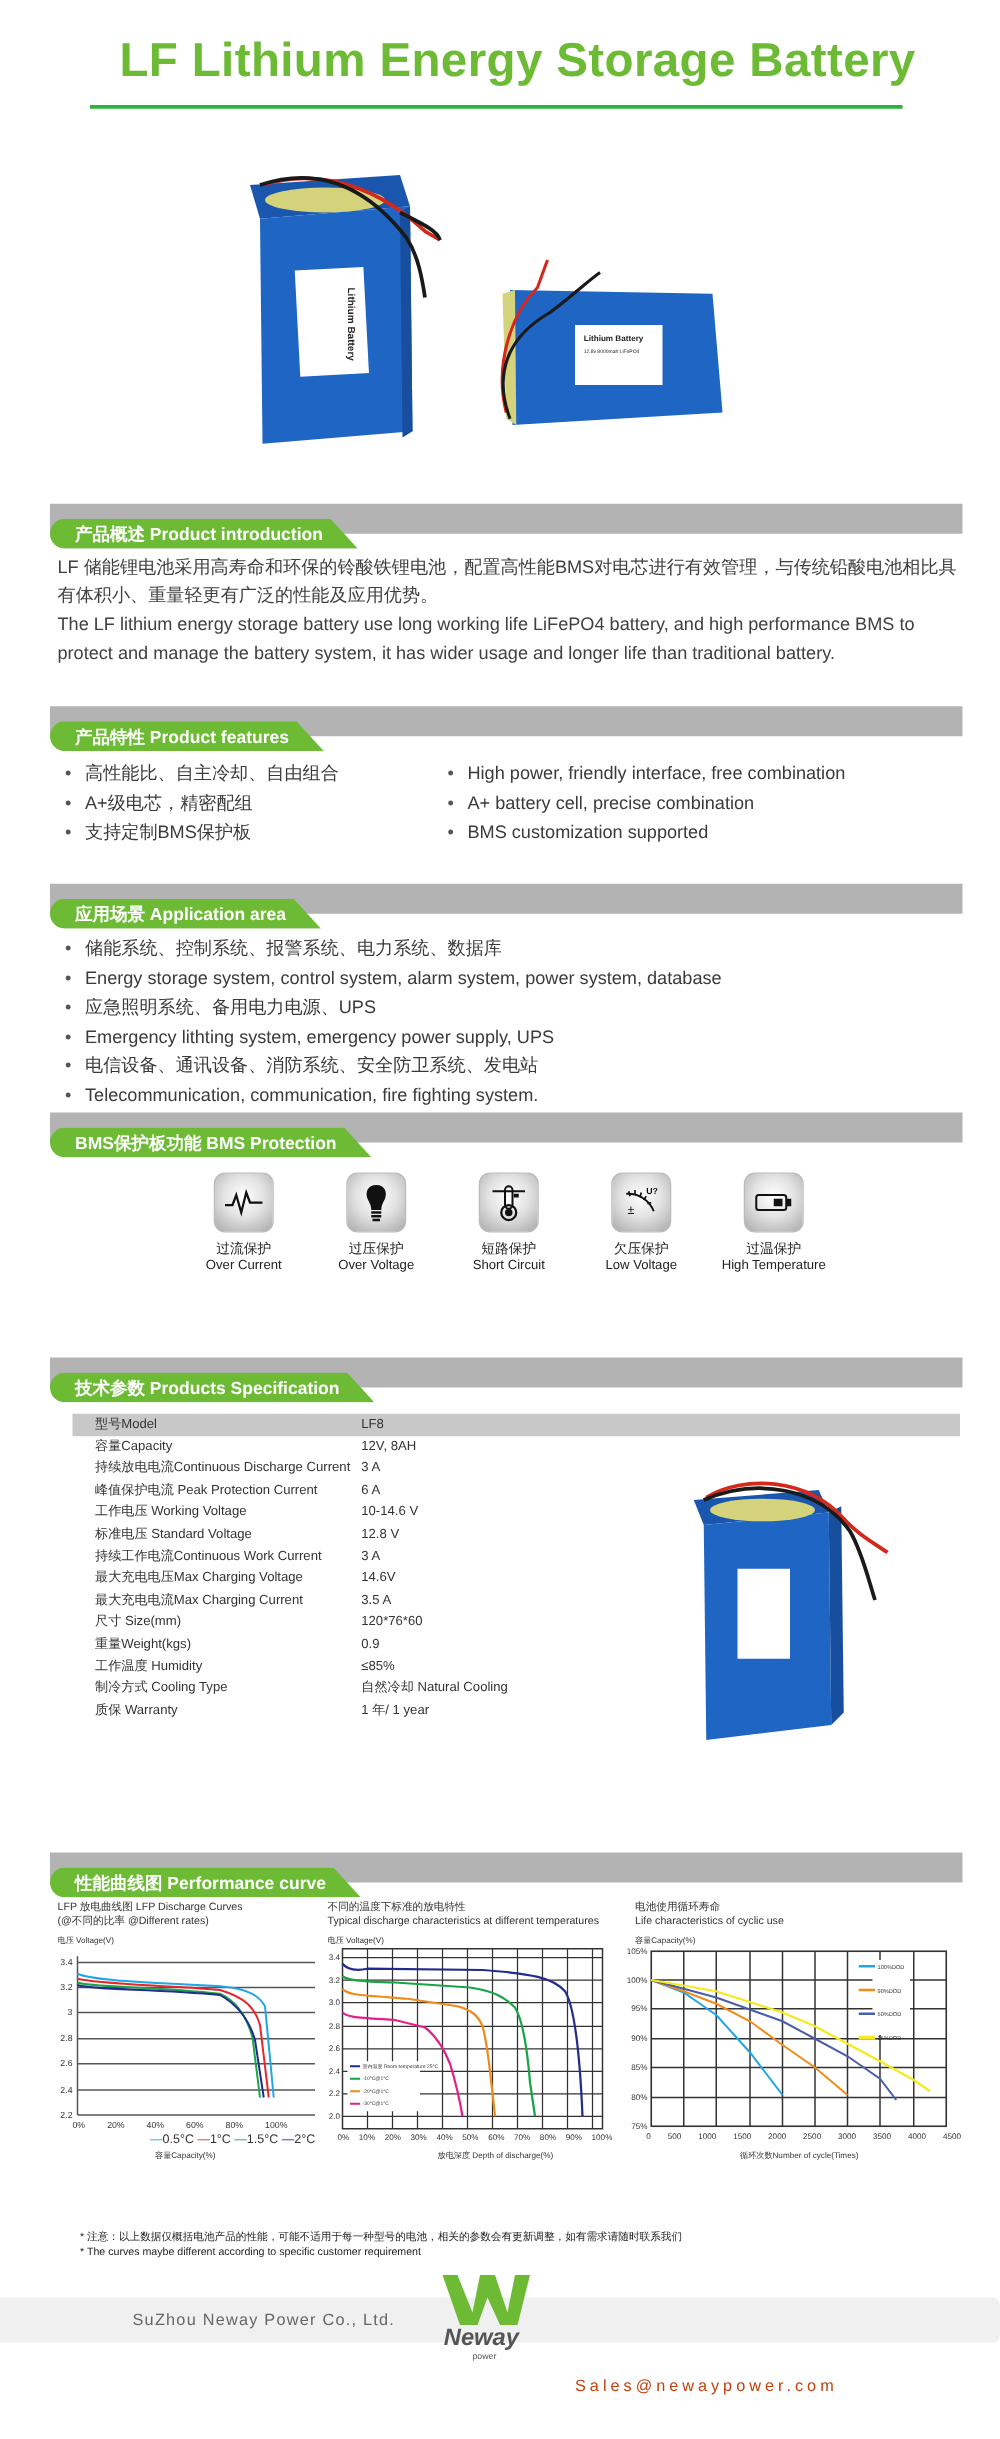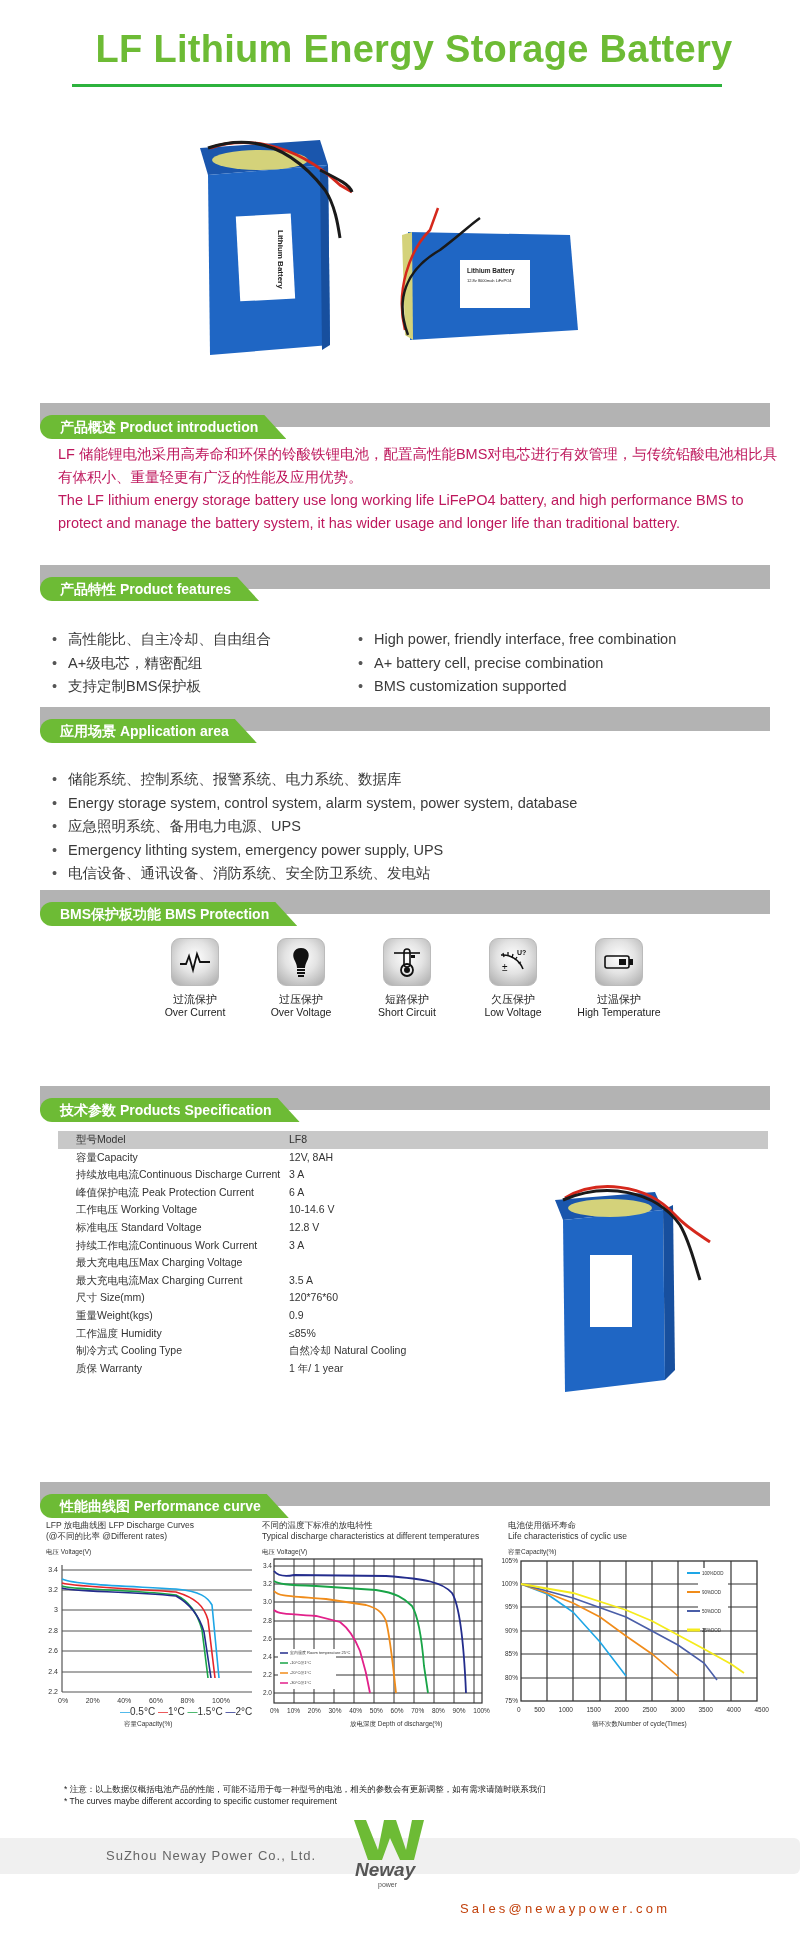--- a/index.html
+++ b/index.html
@@ -9,23 +9,23 @@
   .title-line { left: 72px; top: 84px; width: 650px; height: 3px; background: #2db23d; }
 
   
   .hero { left: 180px; top: 130px; width: 420px; height: 240px; }
 
   
   .sec { left: 40px; width: 730px; height: 24px; }
   .sec .bar { position: absolute; left: 0; top: 0; width: 100%; height: 100%; background: #b3b3b3; }
   .sec .tab { position: absolute; left: 0; top: 12px; height: 100%; background: #6dbb35; border-radius: 12px 0 0 12px; padding-left: 20px; padding-right: 28px; color: #fff; font-size: 14px; font-weight: bold; line-height: 24px; clip-path: polygon(0 0, calc(100% - 22px) 0, 100% 100%, 0 100%); white-space: nowrap; }
 
-  .para { left: 58px; width: 720px; font-size: 14.5px; line-height: 23px; color: #be185d; }
-
-  ul.bul { list-style: none; margin-top: 20px; }
+  .para { left: 46px; width: 720px; font-size: 14.5px; line-height: 23px; color: #404040; }
+
+  ul.bul { list-style: none; }
   ul.bul li { position: relative; padding-left: 16px; font-size: 14.5px; line-height: 23.5px; color: #3a3a3a; }
   ul.bul li::before { content: "•"; position: absolute; left: 0; top: 0; color: #555; }
 
   
   .bms-wrap { left: 142px; top: 938px; width: 530px; height: 90px; display: flex; justify-content: space-between; }
   .bms-item { width: 110px; display: flex; flex-direction: column; align-items: center; }
   .bms-icon { width: 48px; height: 48px; border-radius: 9px; background: radial-gradient(circle at 50% 40%, #ffffff 0%, #e3e3e3 45%, #a9a9a9 100%); border: 1px solid #bbb; display: flex; align-items: center; justify-content: center; }
   .bms-cn { margin-top: 7px; font-size: 11px; color: #222; line-height: 13px; }
   .bms-en { font-size: 10.5px; color: #222; line-height: 13px; }
 
@@ -206,20 +206,21 @@
   <div class="spec-row">
       <div class="k">标准电压 Standard Voltage</div>
       <div class="v">12.8 V</div>
     </div>
   <div class="spec-row">
       <div class="k">持续工作电流Continuous Work Current</div>
       <div class="v">3 A</div>
     </div>
   <div class="spec-row">
       <div class="k">最大充电电压Max Charging Voltage</div>
+      <div class="v">14.6V</div>
     </div>
   <div class="spec-row">
       <div class="k">最大充电电流Max Charging Current</div>
       <div class="v">3.5 A</div>
     </div>
   <div class="spec-row">
       <div class="k">尺寸 Size(mm)</div>
       <div class="v">120*76*60</div>
     </div>
   <div class="spec-row">

